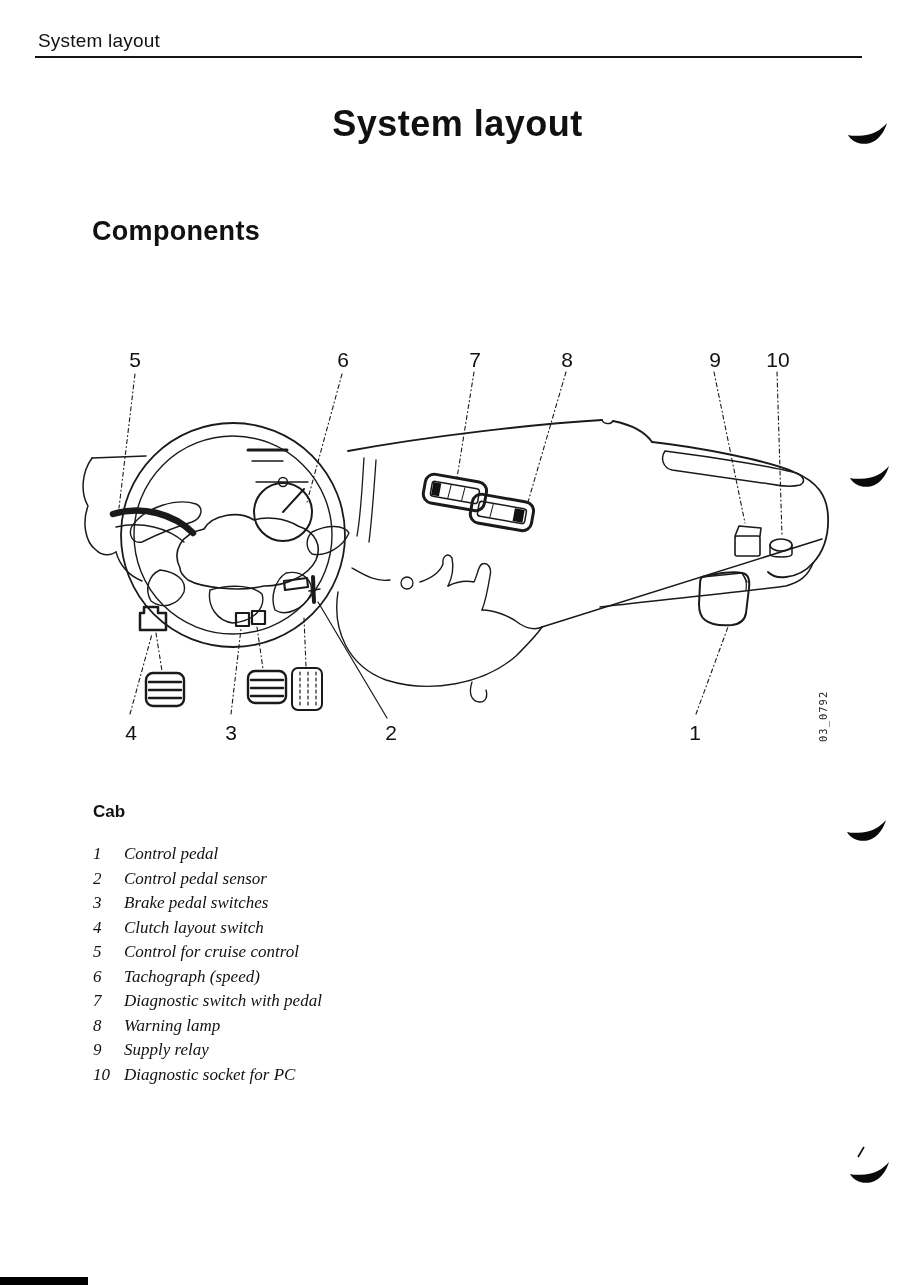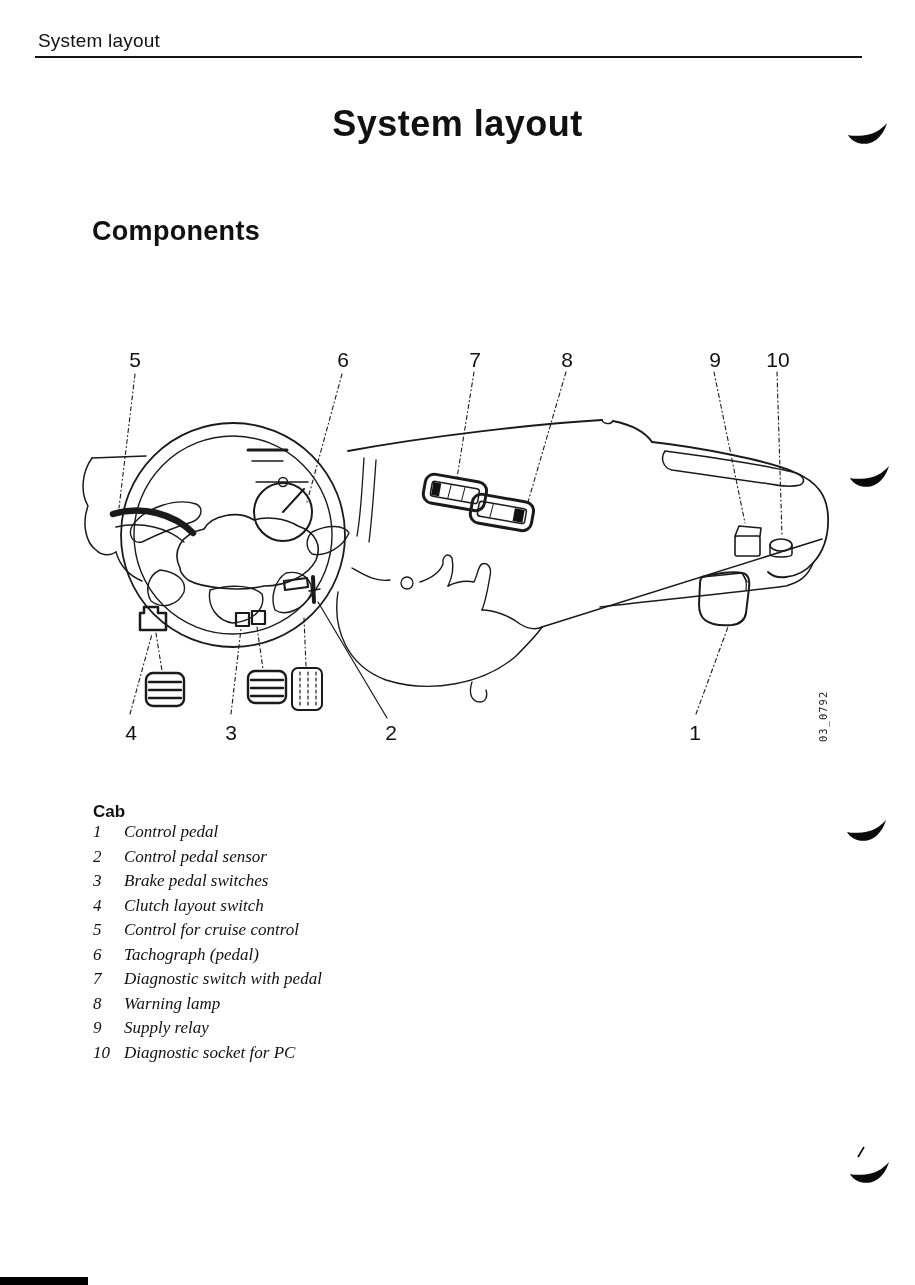--- a/index.html
+++ b/index.html
@@ -8,21 +8,21 @@
     font-family:"Liberation Sans",sans-serif;color:#111;overflow:hidden;
   }
   .abs{position:absolute;}
   .running-header{left:38px;top:30px;font-size:19px;letter-spacing:.2px;}
   .header-rule{left:35px;top:56px;width:827px;height:2px;background:#151515;}
   .page-title{left:0;right:0;top:103px;text-align:center;font-size:36px;font-weight:bold;letter-spacing:.5px;}
   .section-heading{left:92px;top:188px;font-size:27px;font-weight:bold;letter-spacing:.3px;margin-top:28px;}
   .diagram-wrap{left:80px;top:330px;width:760px;height:420px;}
   svg{display:block;}
   .legend{left:93px;top:802px;width:420px;}
-  .legend-heading{font-size:17px;font-weight:bold;margin:0 0 0 0;}
+  .legend-heading{font-size:17px;font-weight:bold;margin:0 0 22px 0;}
   .legend-row{display:flex;height:24.5px;align-items:flex-start;
     font-family:"Liberation Serif",serif;font-style:italic;font-size:17px;}
   .legend-num{width:31px;flex:0 0 31px;}
   .footer-page{left:30px;top:1311px;font-size:13px;letter-spacing:.5px;}
   .scan-bar{left:0;top:1277px;width:88px;height:8px;background:#000;}
   .callout-text{font-family:"Liberation Sans",sans-serif;font-size:21px;fill:#111;}
   .fig-code{font-family:"DejaVu Sans Mono",monospace;font-size:10.5px;fill:#222;letter-spacing:1px;}
 </style>
 </head>
 <body>
@@ -202,21 +202,21 @@
   <div class="legend-row">
     <span class="legend-num">4</span>
     <span>Clutch layout switch</span>
   </div>
   <div class="legend-row">
     <span class="legend-num">5</span>
     <span>Control for cruise control</span>
   </div>
   <div class="legend-row">
     <span class="legend-num">6</span>
-    <span>Tachograph (pedal)</span>
+    <span>Tachograph (speed)</span>
   </div>
   <div class="legend-row">
     <span class="legend-num">7</span>
     <span>Diagnostic switch with pedal</span>
   </div>
   <div class="legend-row">
     <span class="legend-num">8</span>
     <span>Warning lamp</span>
   </div>
   <div class="legend-row">

